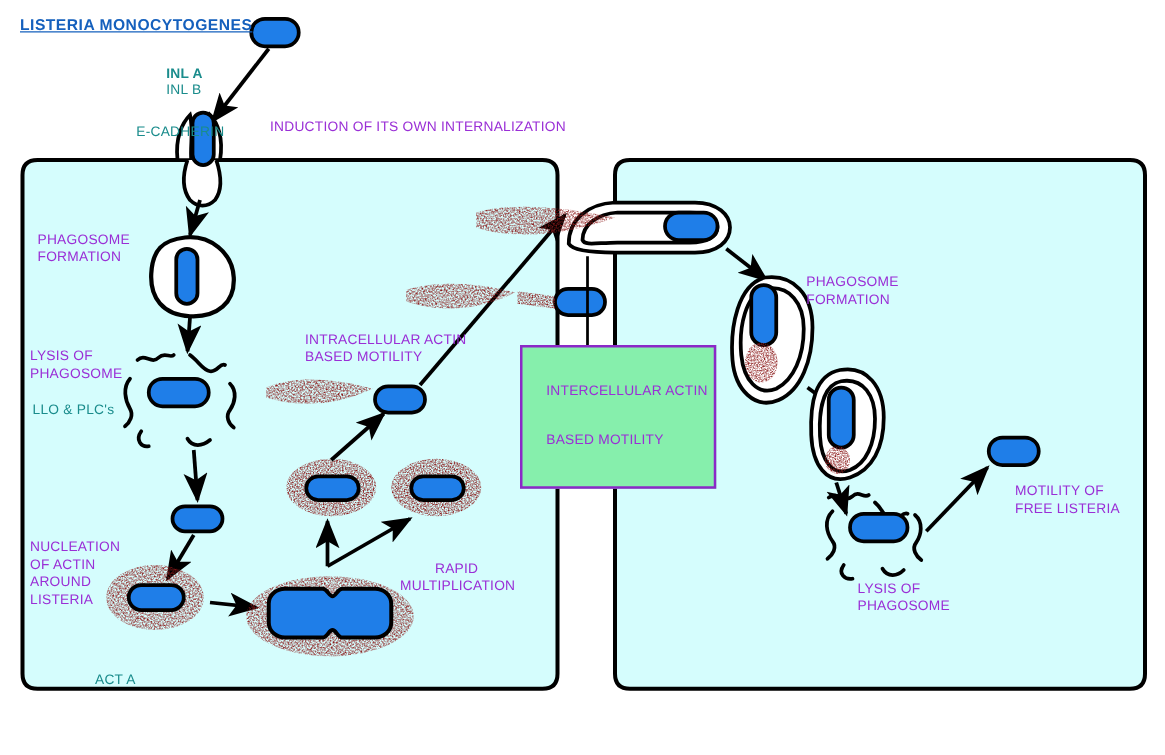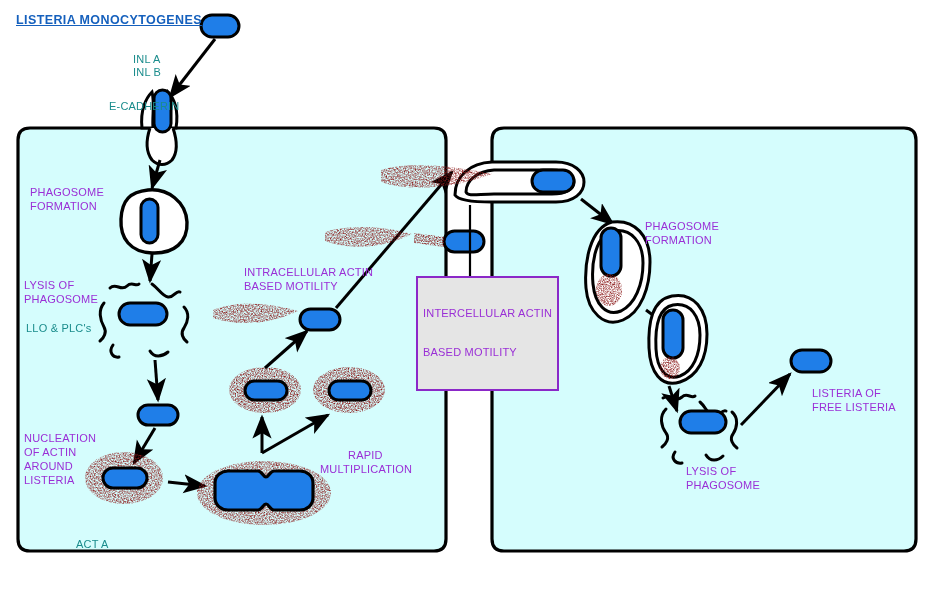--- a/index.html
+++ b/index.html
@@ -42,22 +42,22 @@
     font-weight: normal;
   }
   .lbl-teal {
     color: #1a8c8c;
     font-size: 11px;
   }
   .boxed {
     color: #9a2fd6;
     font-size: 11px;
     border: 2px solid #8b28c8;
-    background: #e5e5e5;
-    padding: 3px 5px 4px 5px;
+    background: #86efac;
+    padding: 3px 5px 4px 19px;
   }
 </style>
 </head>
 <body>
 
 <div id="stage">
 
   <svg id="scene" viewBox="0 0 932 604">
     <defs>
       <marker id="ah" markerWidth="9" markerHeight="9" refX="7.2" refY="3.2" orient="auto">
@@ -215,24 +215,25 @@
 
     <g>
       <rect x="791" y="350" width="40" height="22" rx="11" ry="11" fill="#1f7ee8" stroke="#000" stroke-width="3"></rect>
     </g>
 
     <path d="M470,283 L470,205" stroke="#000" stroke-width="2.2" fill="none"></path>
   </svg>
 
   <div class="lbl lbl-title" style="left:16px; top:13px;text-decoration:underline;">LISTERIA MONOCYTOGENES</div>
 
-  <div class="lbl lbl-teal" style="left:133px; top:53px;">INL A</div>
+  <div class="lbl lbl-teal" style="left:133px; top:53px;font-weight:bold;">INL A</div>
   <div class="lbl lbl-teal" style="left:133px; top:66px;">INL B</div>
   <div class="lbl lbl-teal" style="left:63px; top:100px;margin-left:46px;">E-CADHERIN</div>
 
+  <div class="lbl lbl-purple" style="left:216px; top:96px;">INDUCTION OF ITS OWN INTERNALIZATION</div>
 
   <div class="lbl lbl-purple" style="left:30px; top:186px;">PHAGOSOME</div>
   <div class="lbl lbl-purple" style="left:30px; top:200px;">FORMATION</div>
 
   <div class="lbl lbl-purple" style="left:24px; top:279px;">LYSIS OF</div>
   <div class="lbl lbl-purple" style="left:24px; top:293px;">PHAGOSOME</div>
 
   <div class="lbl lbl-teal" style="left:26px; top:322px;">LLO &amp; PLC's</div>
 
   <div class="lbl lbl-purple" style="left:24px; top:432px;">NUCLEATION</div>
@@ -252,16 +253,16 @@
     <div>INTERCELLULAR ACTIN</div>
     <div>BASED MOTILITY</div>
   </div>
 
   <div class="lbl lbl-purple" style="left:645px; top:220px;">PHAGOSOME</div>
   <div class="lbl lbl-purple" style="left:645px; top:234px;">FORMATION</div>
 
   <div class="lbl lbl-purple" style="left:686px; top:465px;">LYSIS OF</div>
   <div class="lbl lbl-purple" style="left:686px; top:479px;">PHAGOSOME</div>
 
-  <div class="lbl lbl-purple" style="left:812px; top:387px;">LISTERIA OF</div>
+  <div class="lbl lbl-purple" style="left:812px; top:387px;">MOTILITY OF</div>
   <div class="lbl lbl-purple" style="left:812px; top:401px;">FREE LISTERIA</div>
 
 </div>
 
 </body></html>

